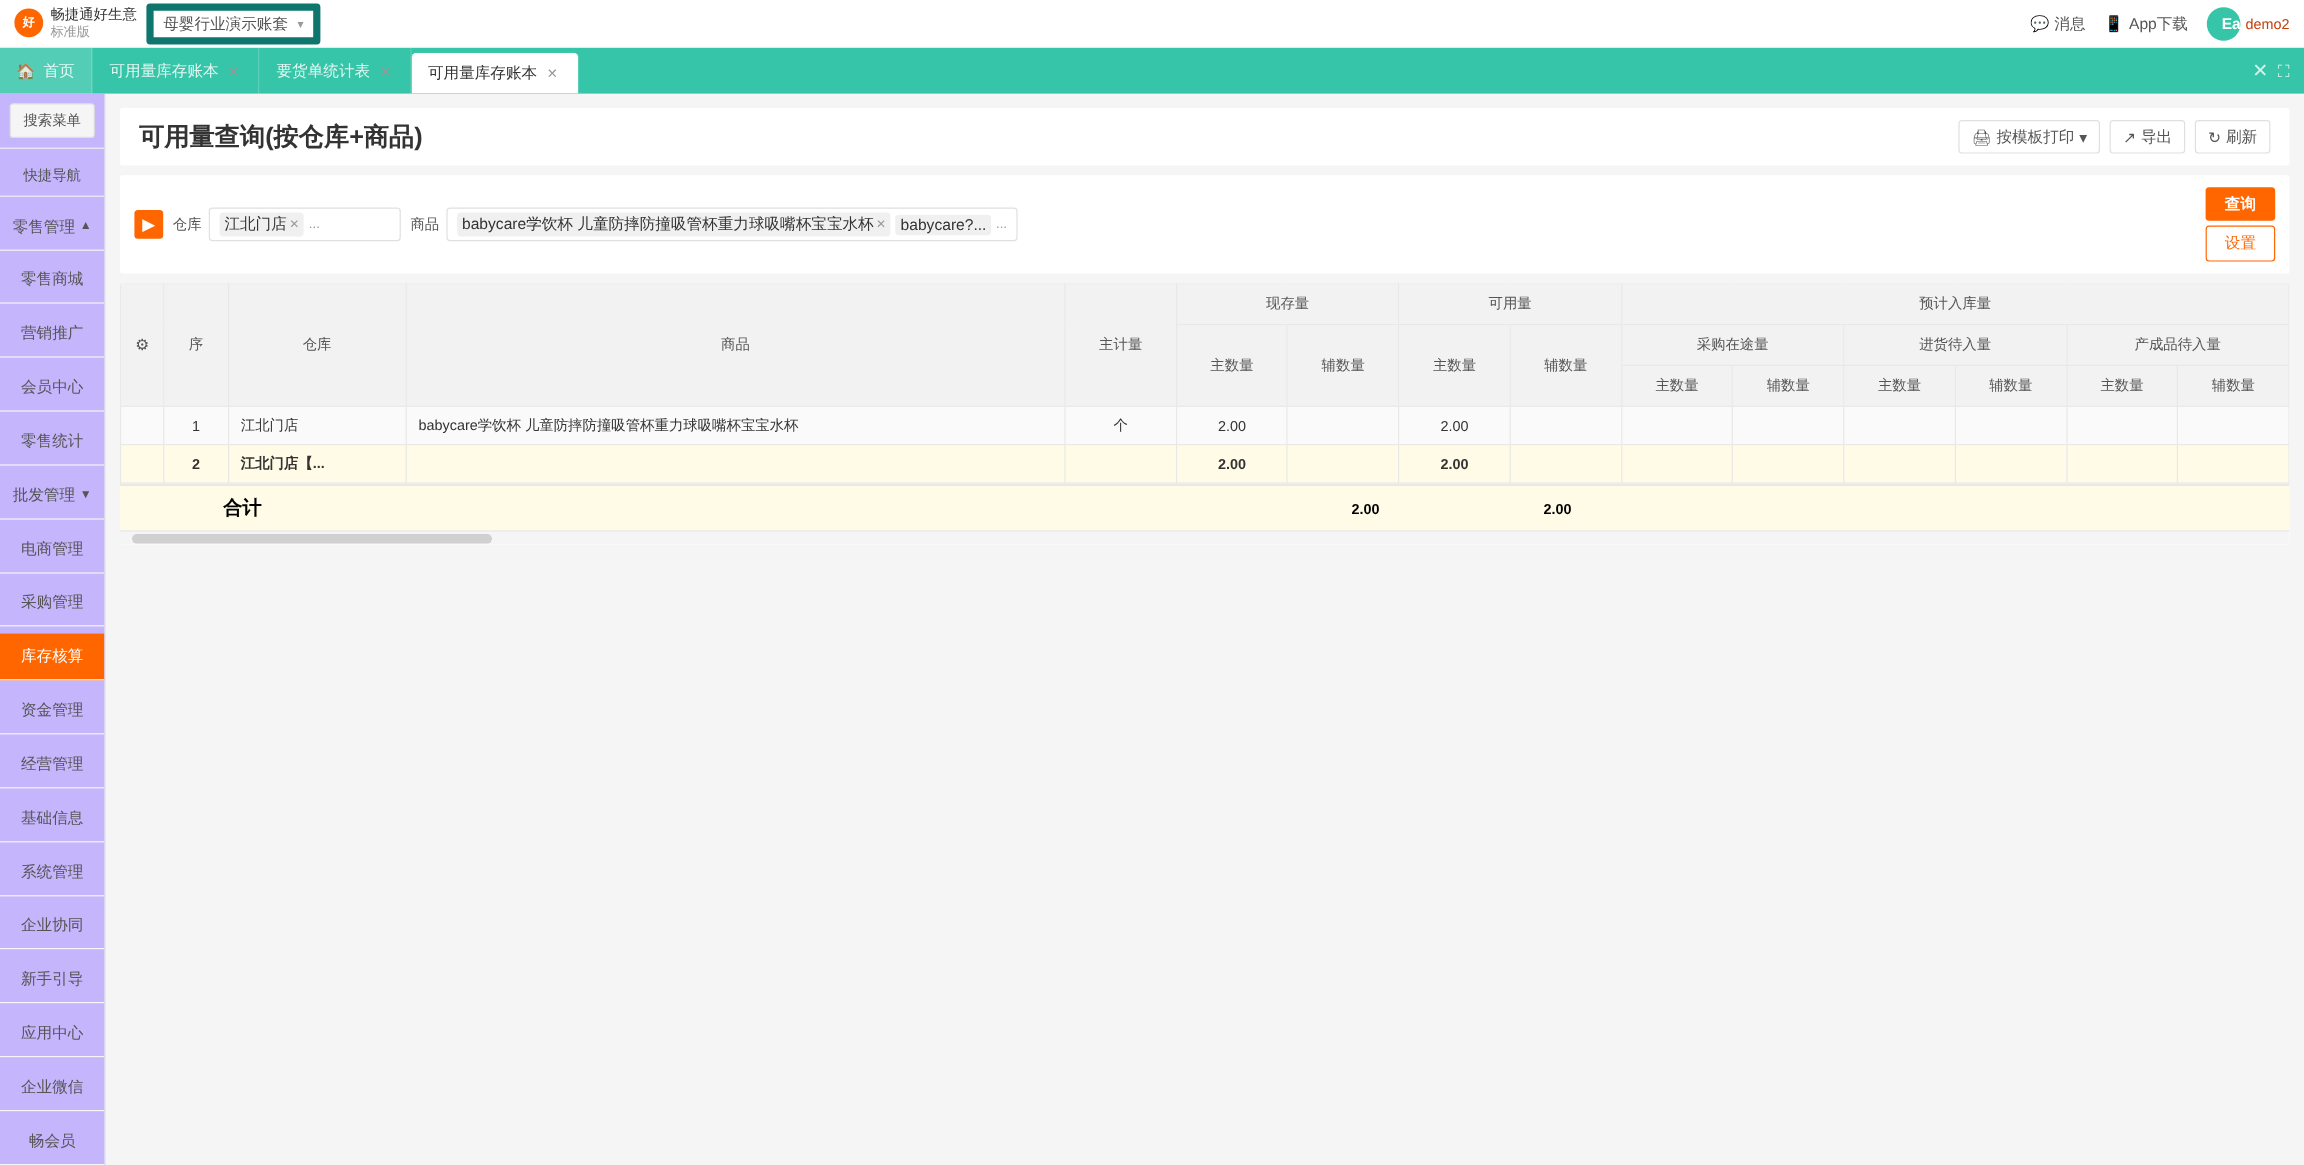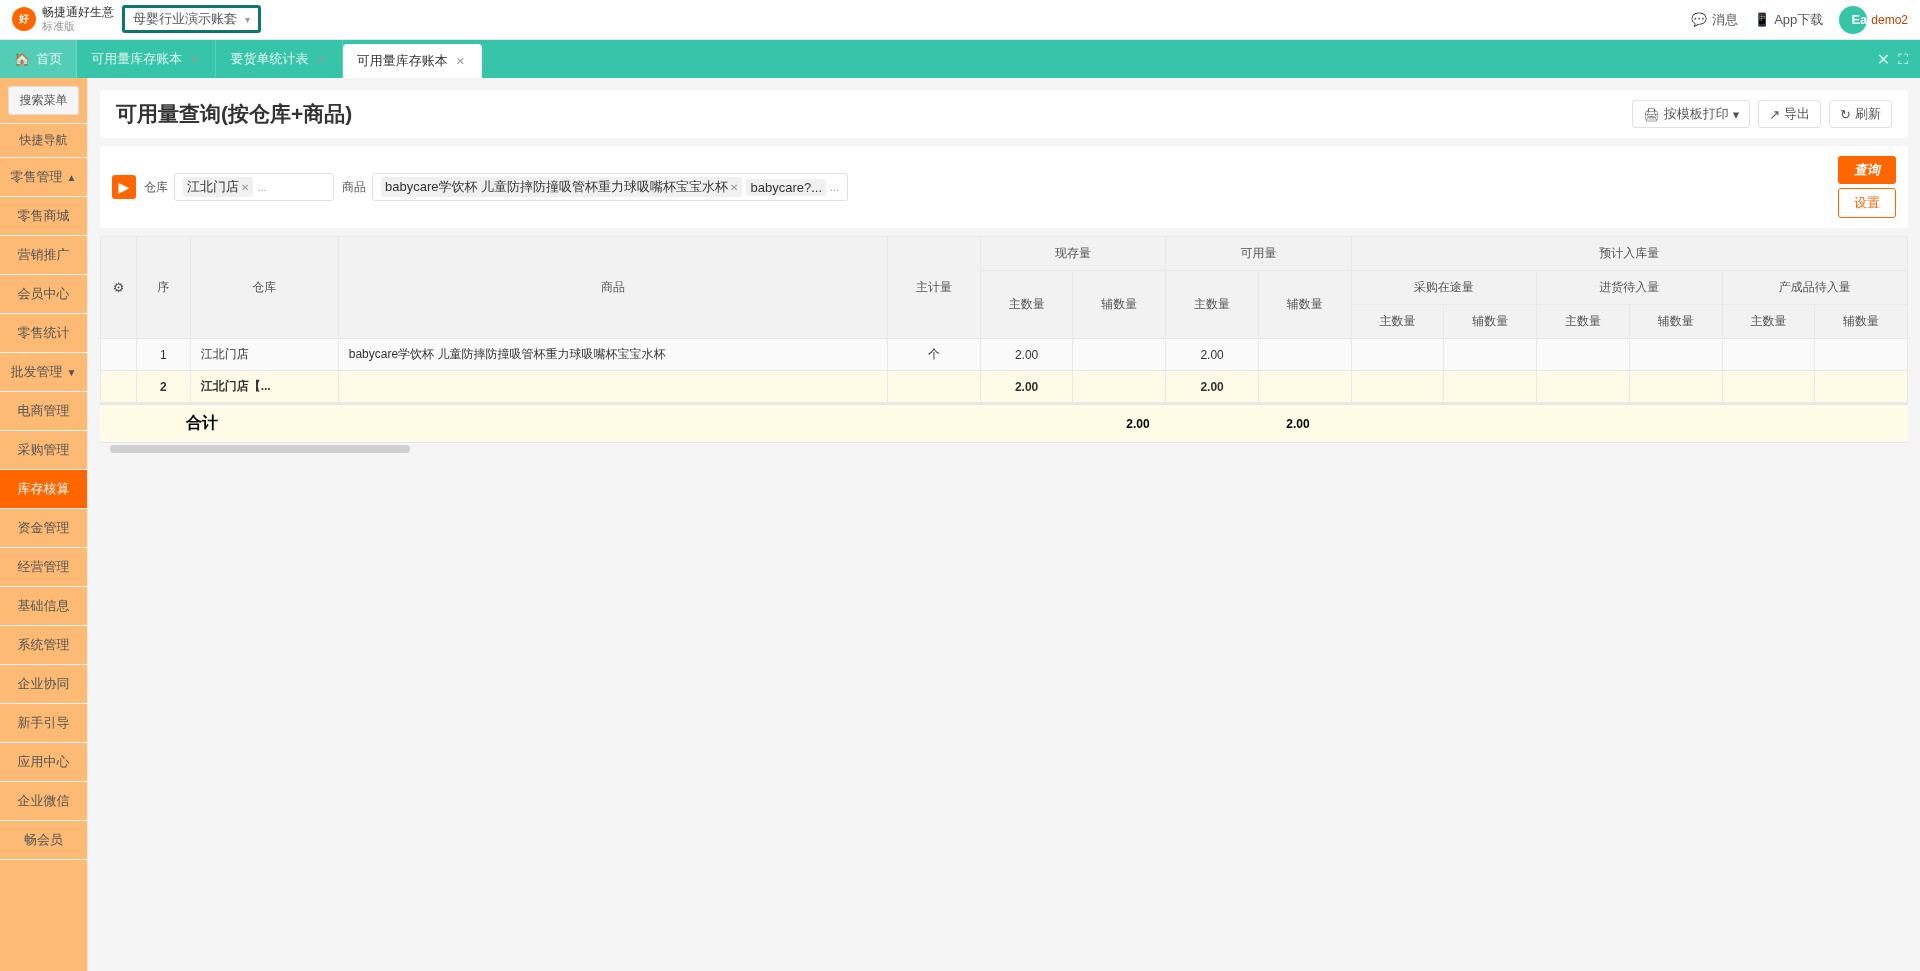--- a/index.html
+++ b/index.html
@@ -14,21 +14,21 @@
       justify-content: space-between;
       padding: 0 12px;
       border-bottom: 1px solid #e8e8e8;
       flex-shrink: 0;
     }
     .top-bar-left { display: flex; align-items: center; gap: 8px; }
     .logo-area { display: flex; align-items: center; gap: 6px; }
     .logo-icon { width: 24px; height: 24px; background: #ff6600; border-radius: 50%; display: flex; align-items: center; justify-content: center; color: white; font-size: 10px; font-weight: bold; }
     .logo-text { font-size: 12px; color: #333; line-height: 1.2; }
     .logo-sub { font-size: 11px; color: #999; }
-    .industry-selector { display: flex; align-items: center; gap: 4px; border: 3px solid #0f766e; border-radius: 3px; padding: 2px 8px; cursor: pointer; color: #555; font-size: 12px; min-width: 120px; }
+    .industry-selector { display: flex; align-items: center; gap: 4px; border: 6px solid #0f766e; border-radius: 3px; padding: 2px 8px; cursor: pointer; color: #555; font-size: 12px; min-width: 120px; }
     .industry-selector .arrow { color: #999; font-size: 10px; margin-left: 4px; }
     .top-bar-right { display: flex; align-items: center; gap: 16px; }
     .top-bar-action { display: flex; align-items: center; gap: 4px; color: #555; font-size: 12px; cursor: pointer; }
     .user-avatar { width: 28px; height: 28px; background: #36c5a8; border-radius: 50%; display: flex; align-items: center; justify-content: flex-end; color: white; font-size: 11px; font-weight: bold; }
     .user-name { font-size: 12px; color: #c2410c; cursor: pointer; }
 
     
     .nav-tabs {
       height: 38px;
       background: #36c5a8;
@@ -56,26 +56,27 @@
     .nav-tabs-right { margin-left: auto; display: flex; align-items: center; gap: 8px; padding-right: 12px; }
     .nav-tab-close-all { color: rgba(255,255,255,0.8); font-size: 16px; cursor: pointer; }
     .nav-tab-expand { color: rgba(255,255,255,0.8); font-size: 14px; cursor: pointer; }
 
     
     .main-layout { display: flex; flex: 1; overflow: hidden; }
 
     
     .sidebar {
       width: 88px;
-      background: #fdba74;
+      background: #c4b5fd;
       border-right: 1px solid #e8e8e8;
       display: flex;
       flex-direction: column;
       flex-shrink: 0;
       overflow-y: auto;
+      justify-content: space-between;
     }
     .sidebar-search { padding: 8px; border-bottom: 1px solid #f0f0f0; }
     .sidebar-search-btn { width: 100%; padding: 5px 0; background: #f5f5f5; border: 1px solid #e0e0e0; border-radius: 3px; cursor: pointer; color: #555; font-size: 12px; text-align: center; }
     .sidebar-quick-nav { padding: 8px; border-bottom: 1px solid #f0f0f0; font-size: 12px; color: #555; cursor: pointer; text-align: center; }
     .sidebar-item {
       padding: 10px 4px;
       display: flex;
       flex-direction: column;
       align-items: center;
       gap: 3px;
@@ -146,21 +147,21 @@
       background: #f0f0f0; border-radius: 3px;
       padding: 1px 4px; font-size: 11px; color: #333;
       display: flex; align-items: center; gap: 2px;
     }
     .filter-tag .tag-close { cursor: pointer; color: #999; font-size: 10px; }
     .filter-more { color: #999; font-size: 11px; cursor: pointer; }
     .filter-spacer { flex: 1; }
     .query-btn {
       background: #ff6600; color: #fff; border: none;
       padding: 5px 16px; border-radius: 3px; cursor: pointer;
-      font-size: 13px; font-weight: bold; font-style: italic;
+      font-size: 13px; font-weight: bold;
     }
     .settings-btn {
       background: #fff; color: #ff6600; border: 1px solid #ff6600;
       padding: 5px 12px; border-radius: 3px; cursor: pointer; font-size: 13px;
     }
     .filter-actions { display: flex; flex-direction: column; gap: 4px; }
 
     
     .table-wrap {
       background: #fff;

